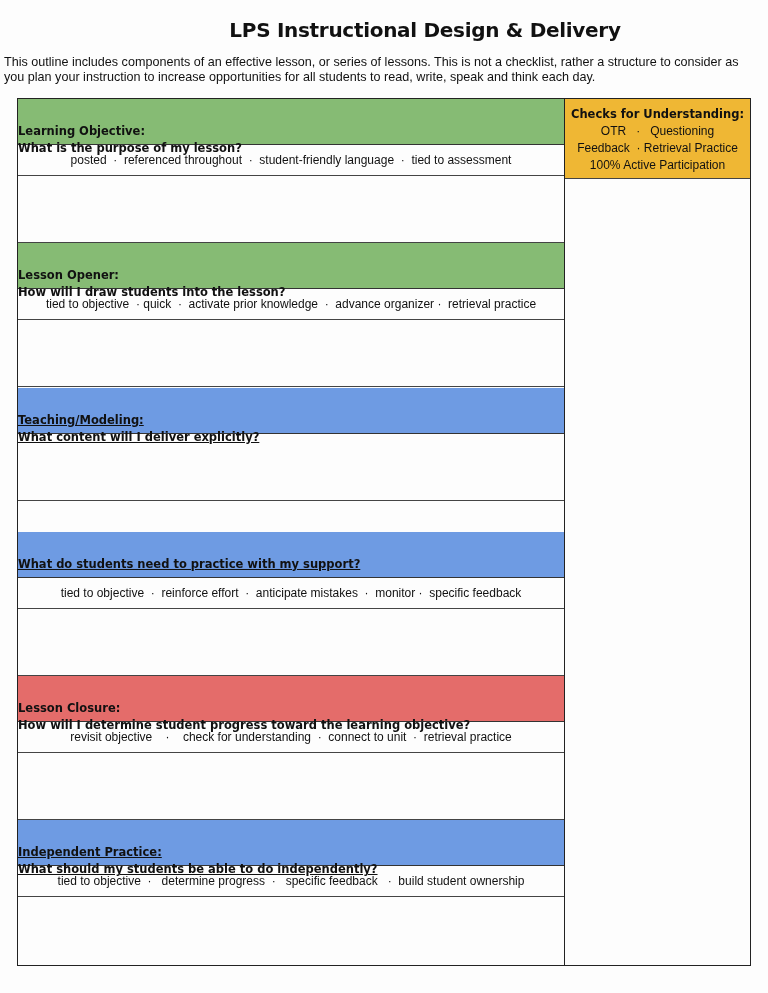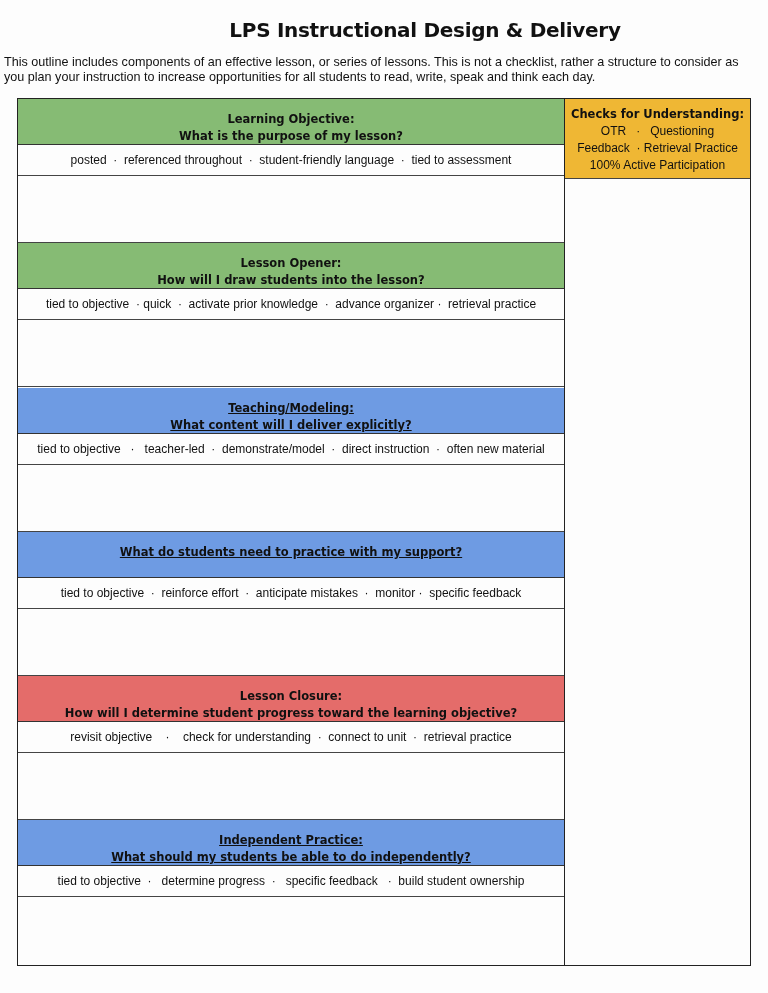--- a/index.html
+++ b/index.html
@@ -3,21 +3,21 @@
 <meta charset="utf-8">
 <style>
   html, body { margin: 0; padding: 0; background: #fdfdfd; }
   body { width: 768px; height: 993px; position: relative; font-family: "Liberation Sans", sans-serif; color: #111; overflow: hidden; }
   .title { position: absolute; top: 18px; left: 0; width: 768px; text-align: center; font-family: "DejaVu Sans", sans-serif; font-weight: bold; font-size: 20px; letter-spacing: -0.3px; padding-left: 41px; }
   .intro { position: absolute; top: 55px; left: 4px; width: 735px; font-size: 12.6px; line-height: 15px; }
   .table { position: absolute; top: 98px; left: 17px; width: 734px; height: 868px; border: 1.5px solid #222; box-sizing: border-box; }
   .left { position: absolute; top: 0; left: 0; width: 547px; height: 100%; border-right: 1.5px solid #222; box-sizing: border-box; }
   .right { position: absolute; top: 0; left: 547px; right: 0; height: 100%; }
   .section { position: relative; height: 144.3px; box-sizing: border-box; }
-  .sec-header { height: 46px; box-sizing: border-box; border-bottom: 1px solid #333; text-align: center; padding-top: 12px; font-size: 12px; line-height: 17px; }
+  .sec-header { height: 46px; box-sizing: border-box; border-bottom: 1px solid #333; padding-top: 24px; font-size: 12px; line-height: 17px; }
   .sec-header .h { font-weight: bold; font-family: "DejaVu Sans", sans-serif; font-size: 11.5px; }
   .sec-header .q { font-family: "DejaVu Sans", sans-serif; font-size: 11.5px; font-weight: 600; }
   .sec-tags { height: 31px; box-sizing: border-box; border-bottom: 1px solid #444; text-align: center; font-size: 12px; line-height: 31px; white-space: pre; }
   .sec-blank { height: 67px; box-sizing: border-box; border-bottom: 1px solid #444; }
   .section:last-child .sec-blank { border-bottom: none; }
   .green { background: #86bb74; }
   .blue { background: #6e9be3; text-decoration: underline; }
   .red { background: #e46c6a; }
   .cfu { height: 80px; background: #efb734; border-bottom: 1px solid #444; box-sizing: border-box; text-align: center; padding-top: 7px; font-size: 12px; line-height: 17px; }
   .cfu .h { font-weight: bold; font-family: "DejaVu Sans", sans-serif; font-size: 11.5px; }
@@ -45,21 +45,20 @@
         <div class="q">How will I draw students into the lesson?</div>
       </div>
       <div class="sec-tags">tied to objective  · quick  ·  activate prior knowledge  ·  advance organizer ·  retrieval practice</div>
       <div class="sec-blank"></div>
     </div>
     <div class="section">
       <div class="sec-header blue">
         <div class="h">Teaching/Modeling:</div>
         <div class="q">What content will I deliver explicitly?</div>
       </div>
-      <div class="sec-tags">tied to objective   ·   teacher-led  ·  demonstrate/model  ·  direct instruction  ·  often new material</div>
       <div class="sec-blank"></div>
     </div>
     <div class="section">
       <div class="sec-header blue">
         <div class="q">What do students need to practice with my support?</div>
       </div>
       <div class="sec-tags">tied to objective  ·  reinforce effort  ·  anticipate mistakes  ·  monitor ·  specific feedback</div>
       <div class="sec-blank"></div>
     </div>
     <div class="section">

